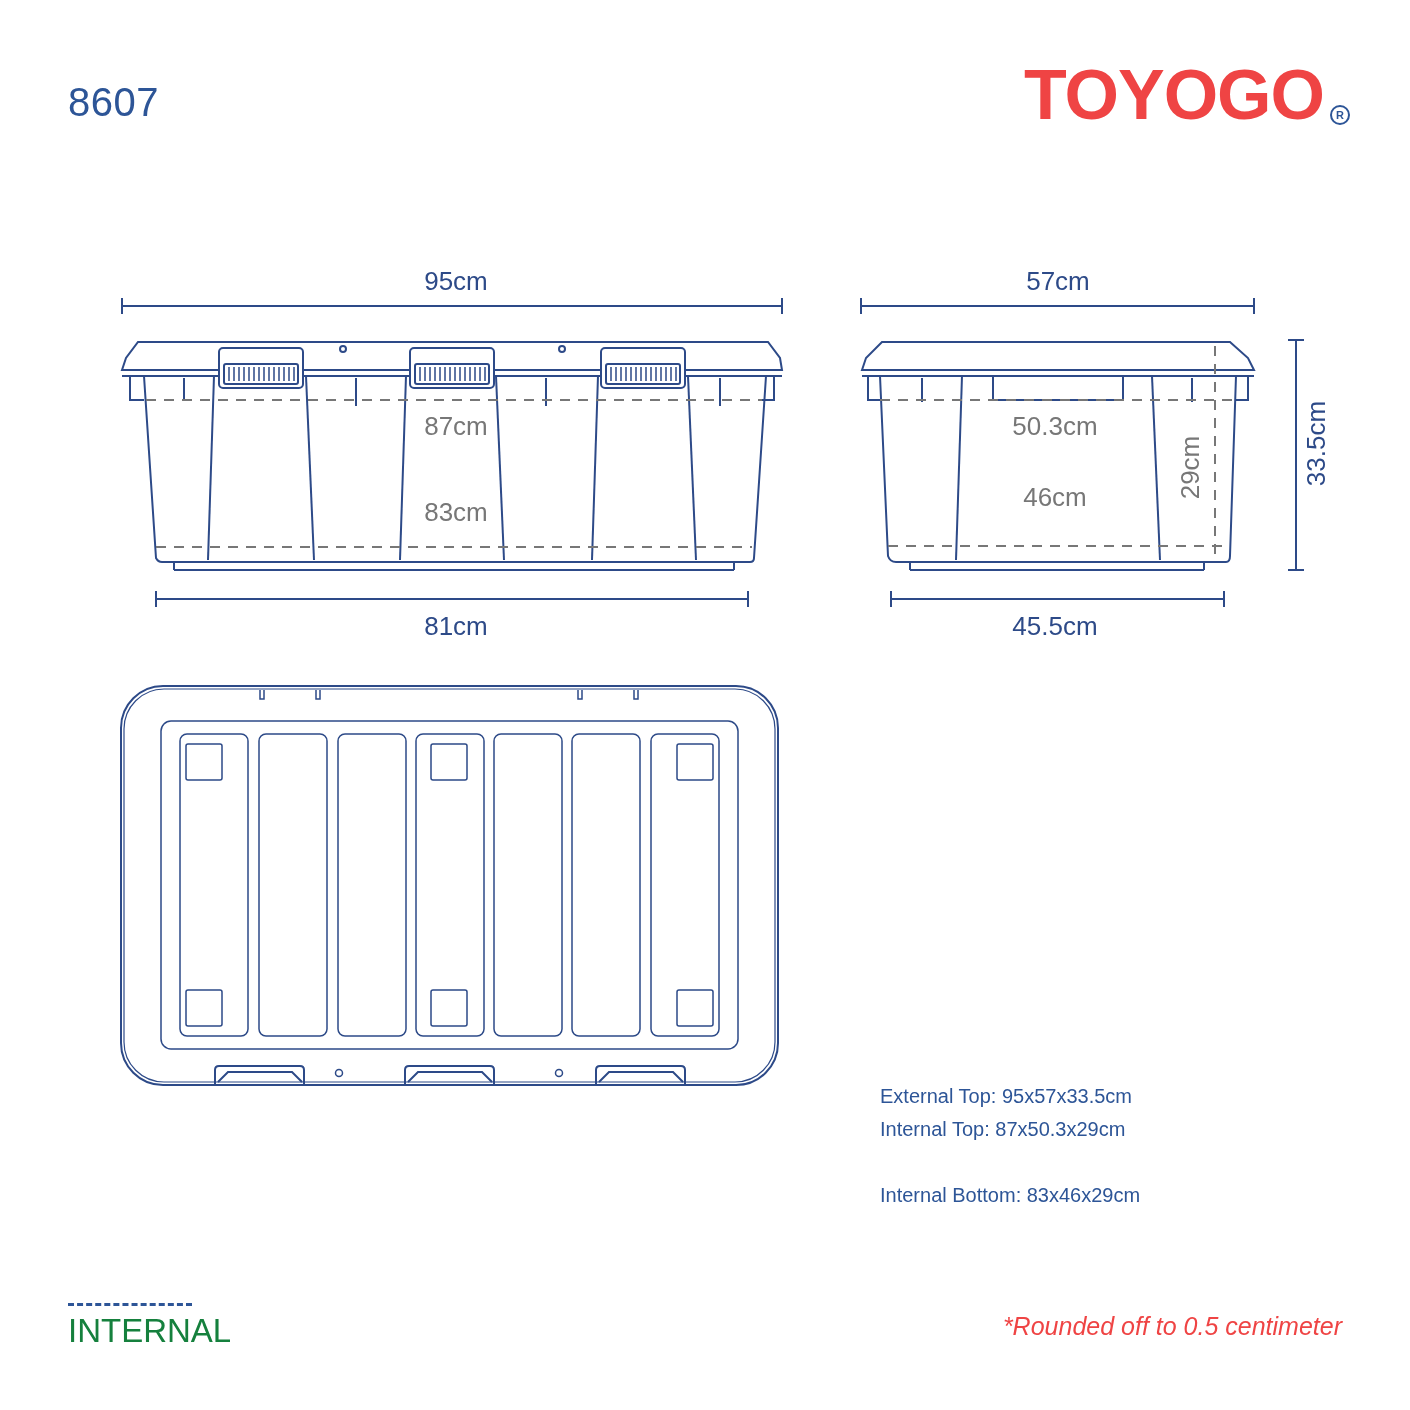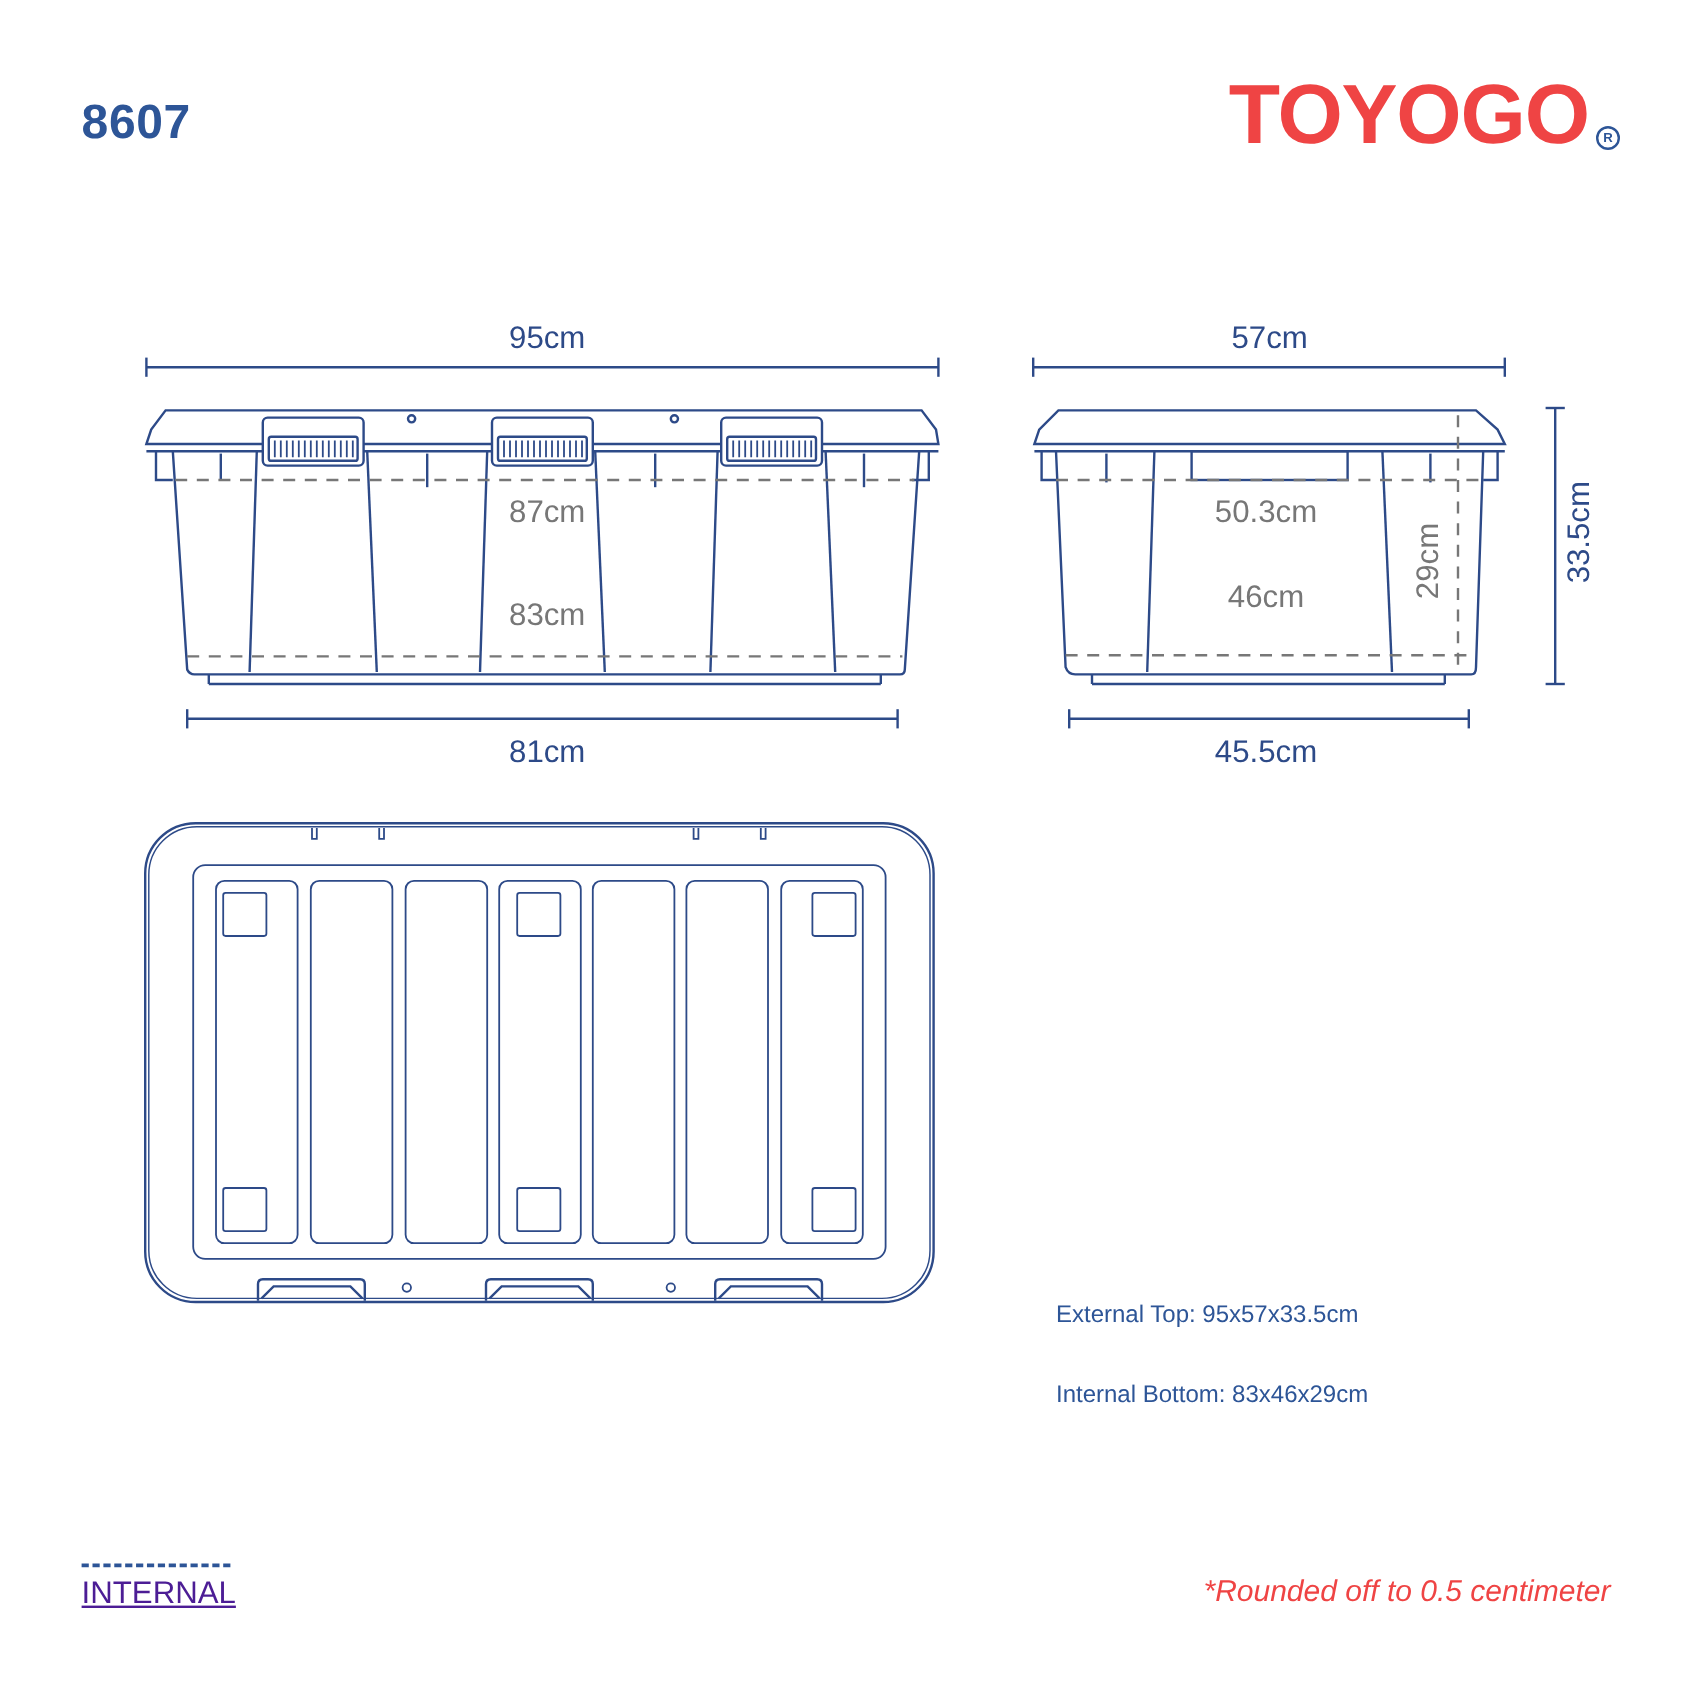--- a/index.html
+++ b/index.html
@@ -1,27 +1,27 @@
 <!DOCTYPE html>
 <html><head>
 <meta charset="utf-8">
 <style>
   html, body { margin: 0; padding: 0; background: #ffffff; }
   body { width: 1410px; height: 1410px; position: relative; overflow: hidden; font-family: "Liberation Sans", sans-serif; }
-  .model { position: absolute; left: 68px; top: 80px; font-size: 40px; font-weight: bold; color: #2d5597; letter-spacing: 0.5px; }
+  .model { position: absolute; left: 68px; top: 80px; font-size: 40px; font-weight: normal; color: #2d5597; letter-spacing: 0.5px; }
   .brand { position: absolute; left: 1024px; top: 60px; font-size: 70px; font-weight: bold; color: #ef4444; letter-spacing: -1px; line-height: 1; }
   .reg { position: absolute; left: 1330px; top: 105px; width: 16px; height: 16px; border: 2px solid #2d5597; border-radius: 50%; color: #2d5597; font-size: 11px; font-weight: bold; text-align: center; line-height: 16px; box-sizing: content-box; }
   svg.drawing { position: absolute; left: 0; top: 0; }
   .dim { position: absolute; font-size: 26px; color: #2d4a88; text-align: center; }
   .dim-gray { position: absolute; font-size: 26px; color: #777777; text-align: center; }
   .vert { transform: rotate(-90deg); transform-origin: center center; white-space: nowrap; }
   .specs { position: absolute; left: 880px; top: 1080px; color: #2d5597; font-size: 20px; line-height: 33px; }
   .specs .gap { height: 33px; }
   .legend-dash { position: absolute; left: 68px; top: 1303px; width: 124px; height: 0; border-top: 3px dashed #2d5597; }
-  .legend-label { position: absolute; left: 68px; top: 1312px; font-size: 26px; color: #4c1d95; text-decoration: underline; }
+  .legend-label { position: absolute; left: 68px; top: 1312px; font-size: 33px; color: #15803d; }
   .note { position: absolute; right: 68px; top: 1312px; font-size: 25px; font-style: italic; color: #ef4444; }
 </style>
 </head>
 <body>
 
 <div class="model">8607</div>
 <div class="brand">TOYOGO</div>
 <div class="reg">R</div>
 
 <svg class="drawing" width="1410" height="1410" viewBox="0 0 1410 1410">
@@ -161,20 +161,21 @@
 
 <div class="dim" style="left:958px; top:266px; width:200px;">57cm</div>
 <div class="dim-gray" style="left:955px; top:411px; width:200px;">50.3cm</div>
 <div class="dim-gray" style="left:955px; top:482px; width:200px;">46cm</div>
 <div class="dim" style="left:955px; top:611px; width:200px;">45.5cm</div>
 <div class="dim-gray vert" style="left:1140px; top:452px; width:100px;">29cm</div>
 <div class="dim vert" style="left:1266px; top:428px; width:100px;">33.5cm</div>
 
 <div class="specs">
   <div>External Top: 95x57x33.5cm</div>
+  <div>Internal Top: 87x50.3x29cm</div>
   <div class="gap"></div>
   <div>Internal Bottom: 83x46x29cm</div>
 </div>
 
 <div class="legend-dash"></div>
 <div class="legend-label">INTERNAL</div>
 
 <div class="note">*Rounded off to 0.5 centimeter</div>
 
 </body></html>

